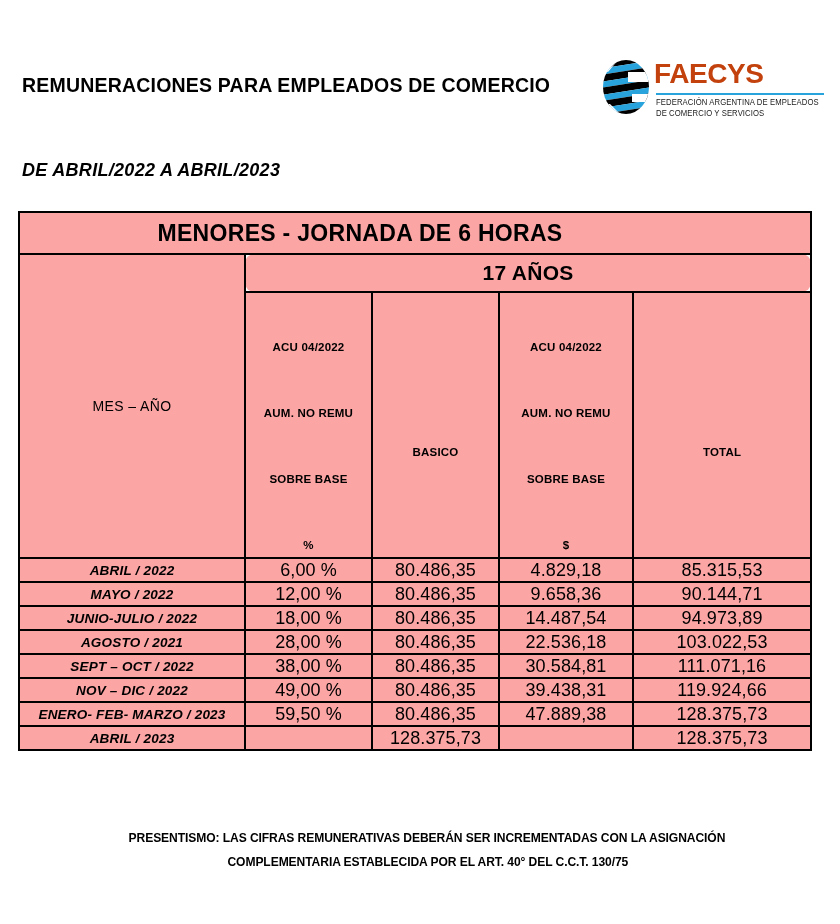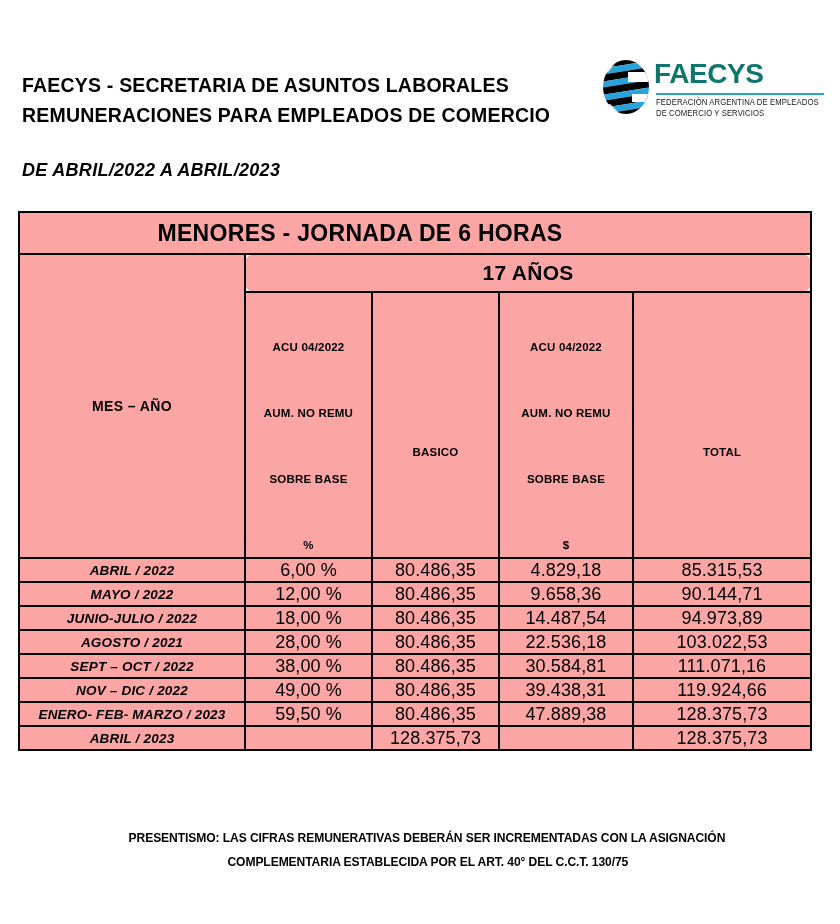--- a/index.html
+++ b/index.html
@@ -63,21 +63,21 @@
     height: 58px;
   }
   #logo-wordmark {
     position: absolute;
     left: 56px;
     top: 3px;
     font-size: 28px;
     font-weight: bold;
     letter-spacing: -0.4px;
     line-height: 30px;
-    color: #0f766e;
+    color: #c2410c;
   }
   #logo-rule {
     position: absolute;
     left: 58px;
     top: 37px;
     width: 168px;
     height: 2px;
     background: #29a3dc;
   }
   #logo-sub {
@@ -121,21 +121,21 @@
     height: 36px;
     text-align: center;
     font-size: 21px;
     font-weight: bold;
     letter-spacing: 0.3px;
     border-radius: 9px;
   }
   .cell-mesanio {
     text-align: center;
     font-size: 14px;
-    font-weight: bold;
+    font-weight: normal;
     letter-spacing: 0.4px;
   }
   .cell-colhead {
     height: 98px;
     text-align: center;
     font-size: 11.5px;
     font-weight: bold;
     letter-spacing: 0.2px;
     line-height: 23px;
   }
@@ -182,21 +182,20 @@
   }
   #foot-line-1 { padding-left: 2px; }
   #foot-line-2 { padding-left: 4px; }
 </style>
 </head>
 <body>
 
 <div id="header">
 
   <div id="doc-title">
-    <div class="title-line">FAECYS - SECRETARIA DE ASUNTOS LABORALES</div>
     <div class="title-line">REMUNERACIONES  PARA  EMPLEADOS DE COMERCIO</div>
   </div>
 
   <div id="doc-subtitle">DE   ABRIL/2022  A  ABRIL/2023</div>
 
   <div id="logo">
     <div id="logo-emblem">
       <svg width="56" height="58" viewBox="0 0 56 58" xmlns="http://www.w3.org/2000/svg">
         <defs>
           <clipPath id="ovalclip">

